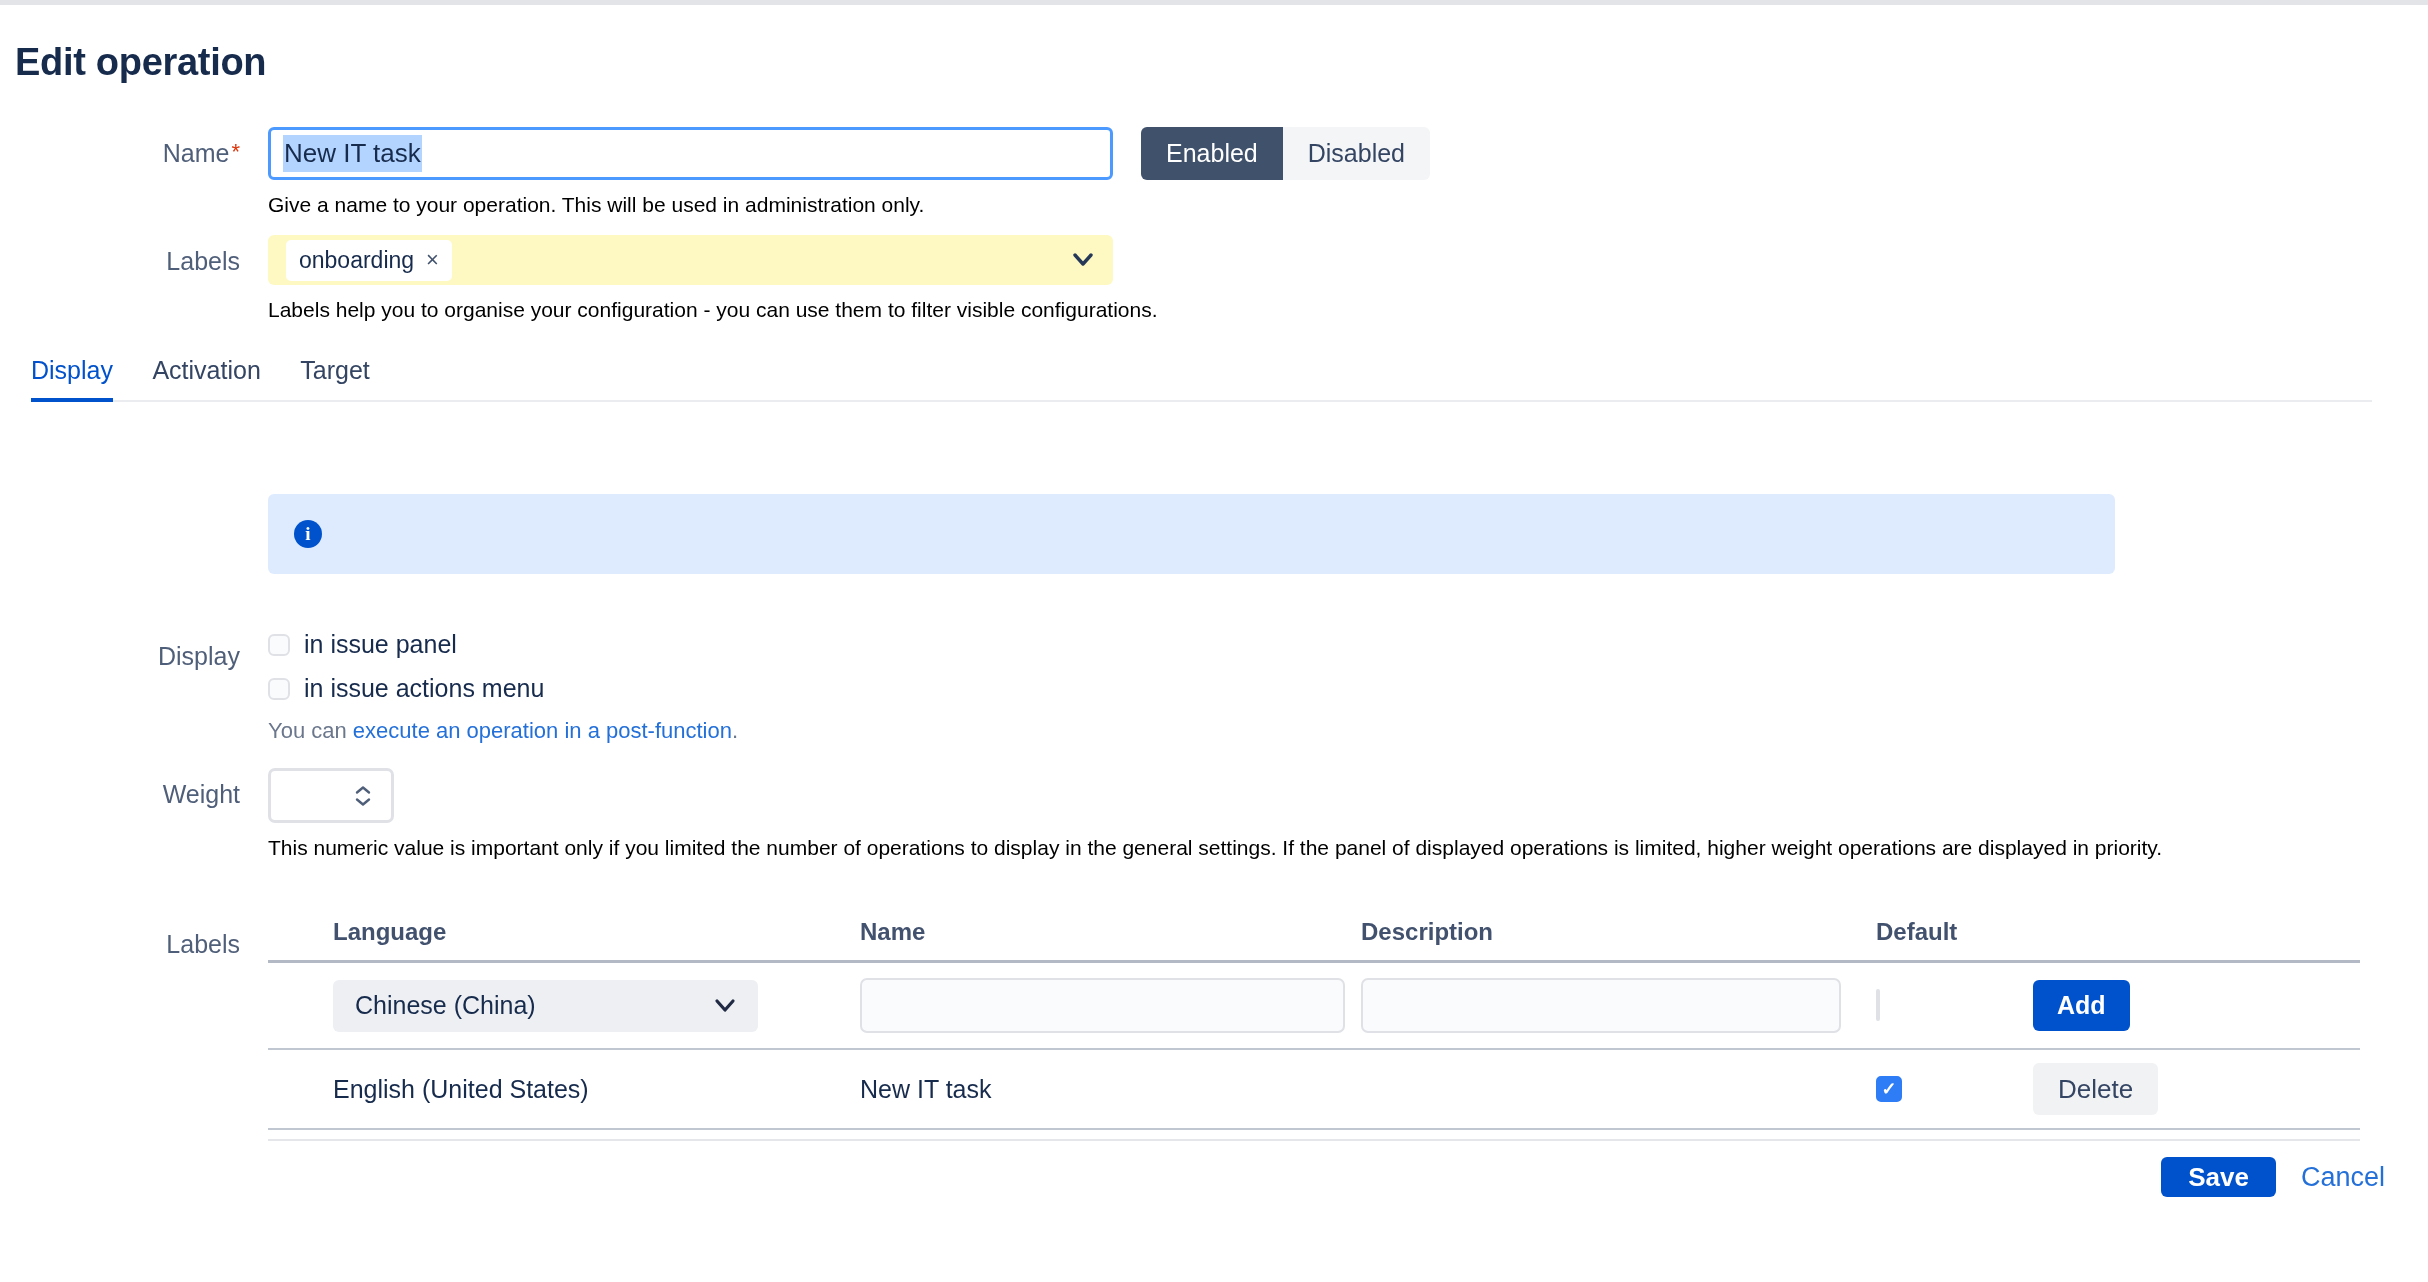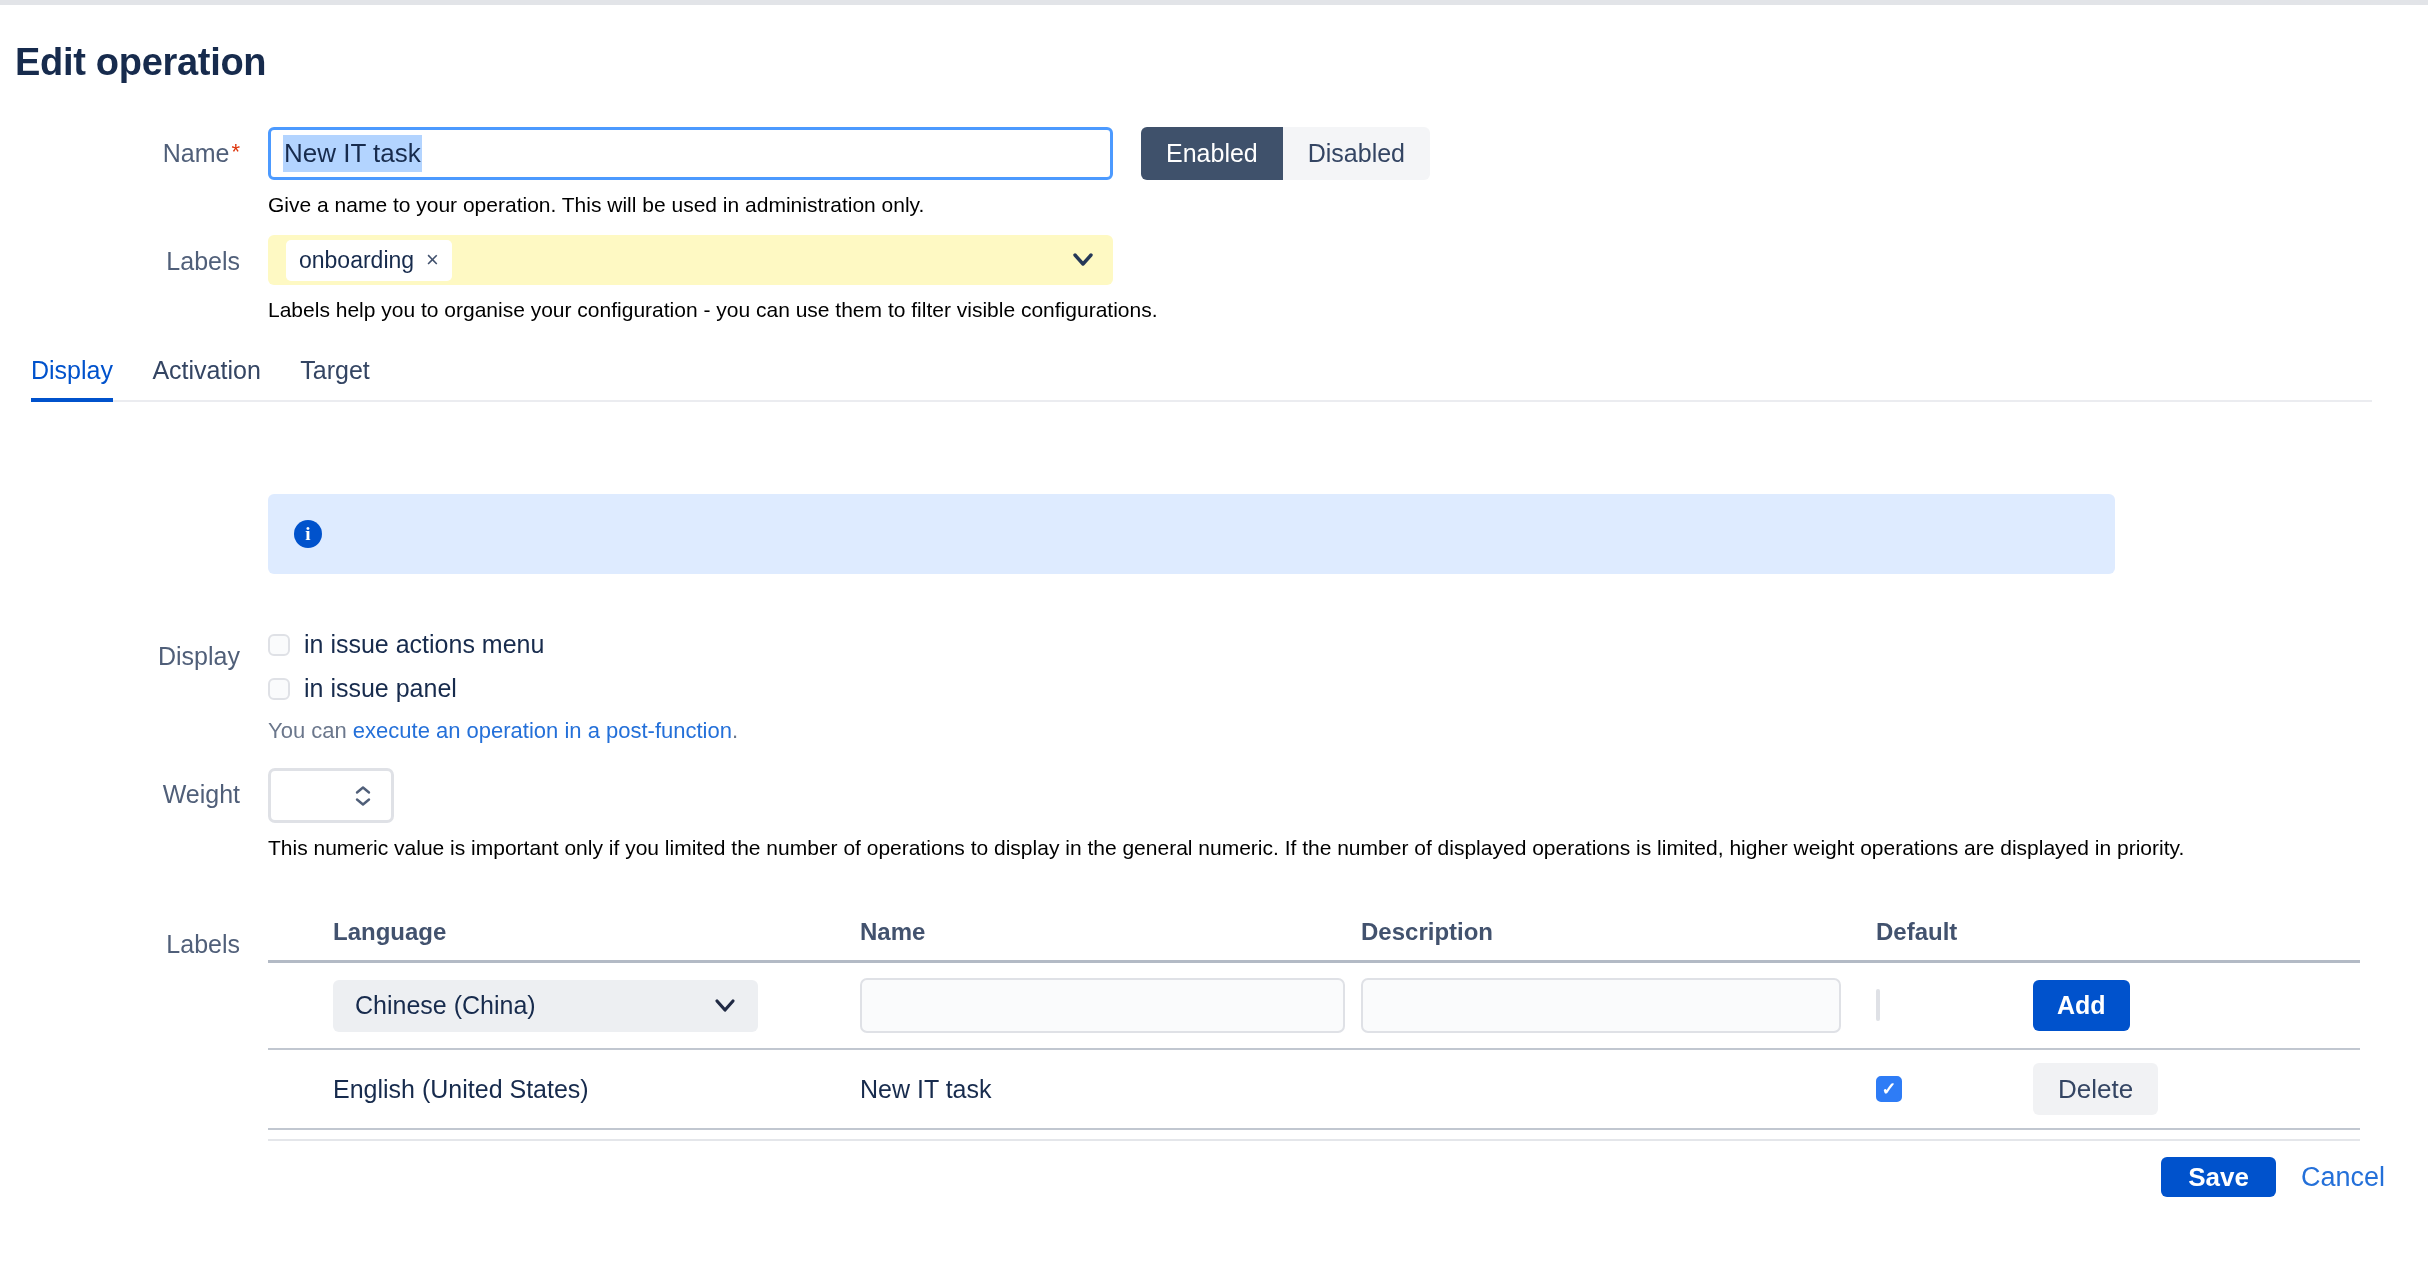--- a/index.html
+++ b/index.html
@@ -257,44 +257,44 @@
       <span class="info-icon">i</span>
     </div>
   </div>
 </div>
 
 <div class="row display-row">
   <div class="lblcol">Display</div>
   <div class="fieldcol">
     <div class="checkline">
       <span class="cb"></span>
-      <span>in issue actions menu</span>
+      <span>in issue panel</span>
     </div>
     <div class="checkline">
       <span class="cb"></span>
-      <span>in issue panel</span>
+      <span>in issue actions menu</span>
     </div>
     <div class="note"><span>You can </span><a>execute an operation in a post-function</a><span>.</span></div>
   </div>
 </div>
 
 <div class="row weight-row">
   <div class="lblcol">Weight</div>
   <div class="fieldcol">
     <div class="numbox">
       <span class="spin">
         <svg width="16" height="9" viewBox="0 0 16 9">
             <polyline points="2,7 8,2 14,7" fill="none" stroke="#505F79" stroke-width="2.4" stroke-linecap="round" stroke-linejoin="round"></polyline>
           </svg>
         <svg width="16" height="9" viewBox="0 0 16 9">
             <polyline points="2,2 8,7 14,2" fill="none" stroke="#505F79" stroke-width="2.4" stroke-linecap="round" stroke-linejoin="round"></polyline>
           </svg>
       </span>
     </div>
-    <div class="helper nowrap">This numeric value is important only if you limited the number of operations to display in the general numeric. If the number of displayed operations is limited, higher weight operations are displayed in priority.</div>
+    <div class="helper nowrap">This numeric value is important only if you limited the number of operations to display in the general settings. If the panel of displayed operations is limited, higher weight operations are displayed in priority.</div>
   </div>
 </div>
 
 <div class="row table-row">
   <div class="lblcol">Labels</div>
   <div class="fieldcol">
     <div class="ltable">
       <div class="thead">
         <div></div>
         <div>Language</div>

